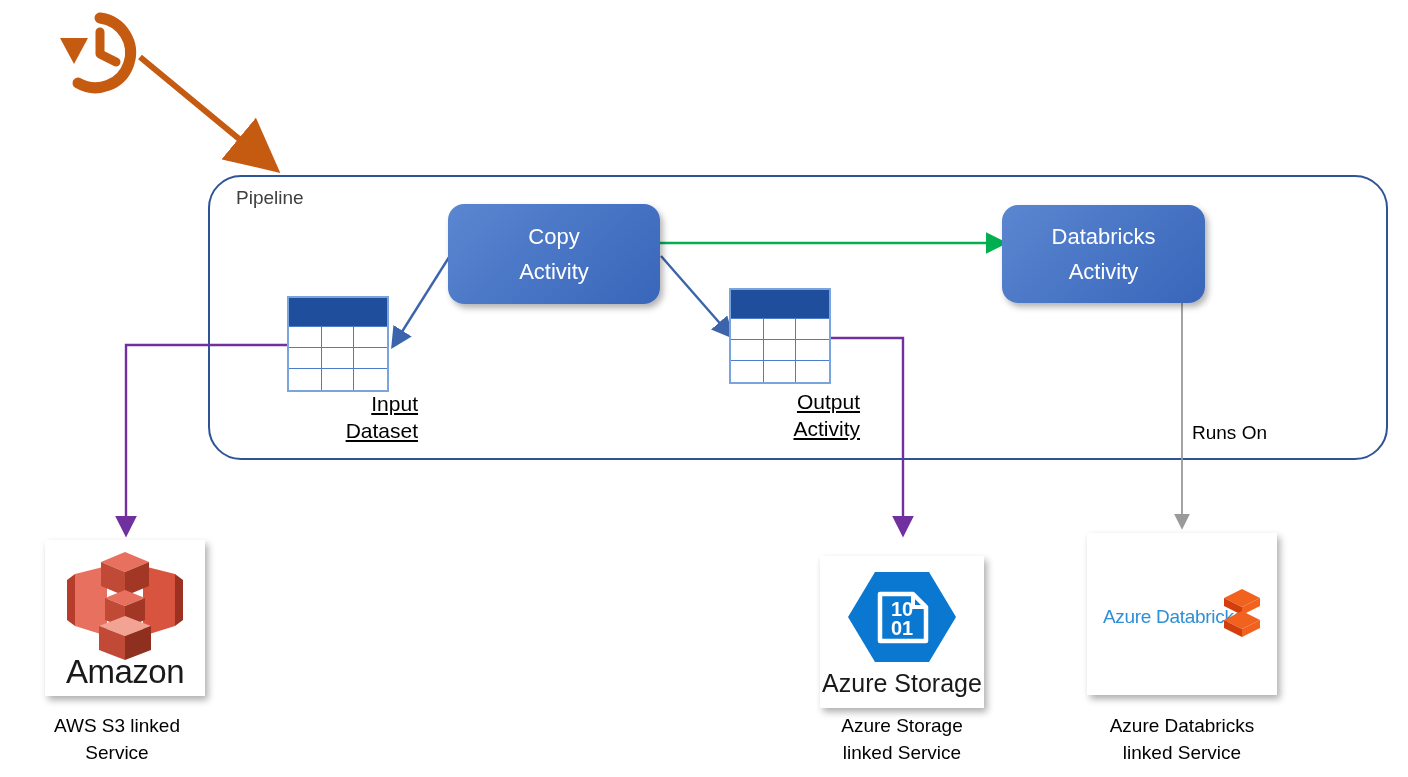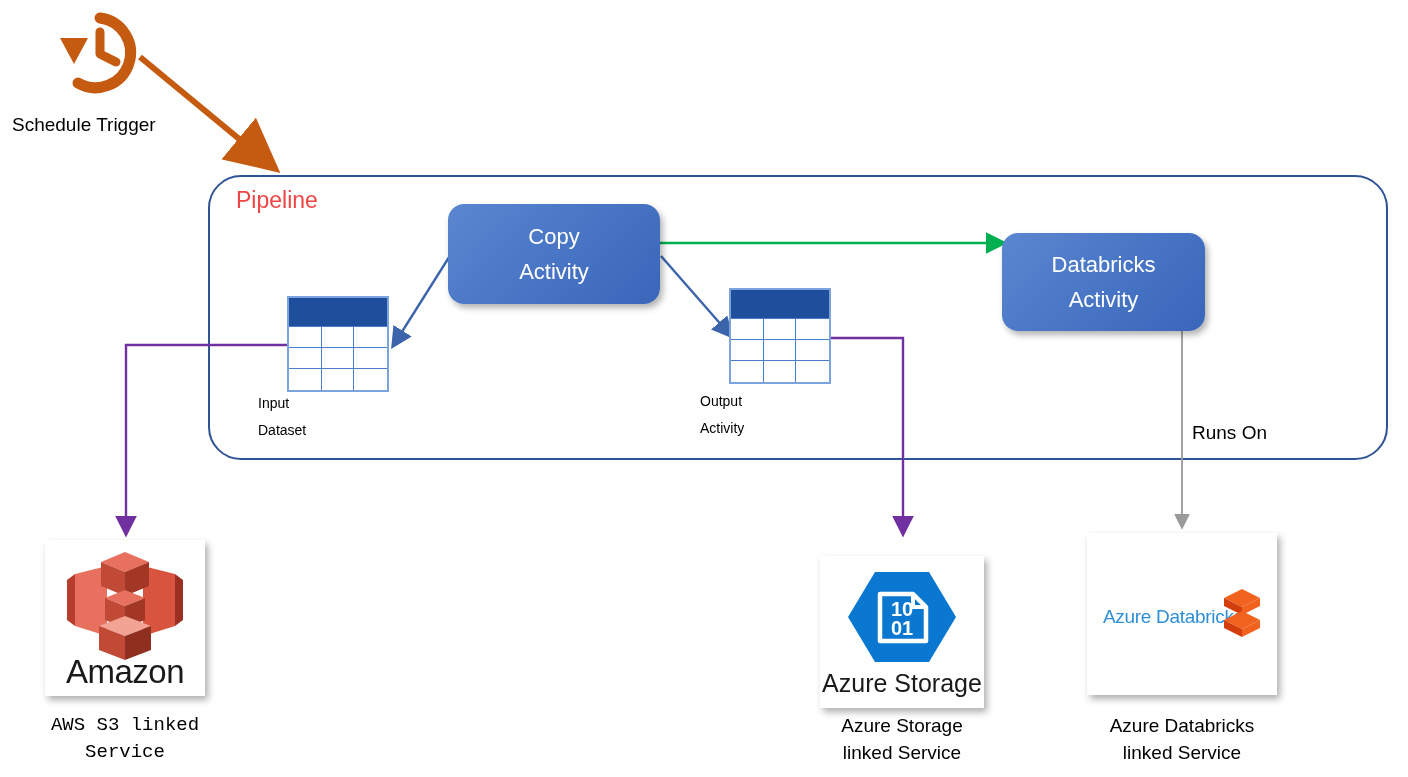--- a/index.html
+++ b/index.html
@@ -61,25 +61,26 @@
   }
   .ds-cell {
     border-right: 1px solid #4a7ec8;
     border-bottom: 1px solid #4a7ec8;
     box-sizing: border-box;
   }
   .ds-cell.c3 { border-right: none; }
   .ds-cell.r3 { border-bottom: none; }
   .ds-label {
     position: absolute;
-    font-size: 14px;
+    font-size: 21px;
     line-height: 27px;
-    text-align: left;
+    text-align: right;
     color: #000;
     white-space: pre-line;
+    text-decoration: underline;
   }
   
   .service-card {
     position: absolute;
     background: #ffffff;
     box-shadow: 3px 4px 7px rgba(0,0,0,0.32);
     overflow: hidden;
   }
   .service-label {
     position: absolute;
@@ -92,22 +93,22 @@
   
   .plain-label {
     position: absolute;
     font-size: 19px;
     color: #000;
     line-height: 26px;
     white-space: pre-line;
   }
   .pipeline-label {
     position: absolute;
-    font-size: 23px;
-    color: #ef4444;
+    font-size: 19px;
+    color: #404040;
   }
   .s3-text {
     position: absolute;
     left: 0;
     right: 0;
     text-align: center;
     font-size: 33px;
     color: #1a1a1a;
     font-family: "Liberation Sans", sans-serif;
     letter-spacing: -0.5px;
@@ -167,30 +168,29 @@
 
     <line x1="1182" y1="303" x2="1182" y2="527" stroke="#9a9a9a" stroke-width="1.8" marker-end="url(#arrow-gray)"></line>
 
     <g transform="translate(54,12)">
       <path d="M46,6 A35,35 0 1 1 24,71" fill="none" stroke="#c55a11" stroke-width="11" stroke-linecap="round"></path>
       <path d="M6,26 L34,26 L20,52 Z" fill="#c55a11"></path>
       <path d="M46,20 L46,42 L62,50" fill="none" stroke="#c55a11" stroke-width="9" stroke-linecap="round" stroke-linejoin="round"></path>
     </g>
   </svg>
 
-  <div class="plain-label" style="left:12px; top:112px; width:230px;">Schedule Trigger</div>
 
   <div class="pipeline-label" style="left:236px; top:187px;">Pipeline</div>
 
   <div class="activity" style="left:448px; top:204px; width:212px; height:100px;">
     <span>Copy
 Activity</span>
   </div>
 
-  <div class="activity" style="left:1002px; top:205px; width:203px; height:98px;margin-top:28px;">
+  <div class="activity" style="left:1002px; top:205px; width:203px; height:98px;">
     <span>Databricks
 Activity</span>
   </div>
 
   <div class="dataset" style="left:287px; top:296px; width:102px; height:96px;">
     <div class="ds-head"></div>
     <div class="ds-body">
       <div class="ds-cell r1 c1"></div>
       <div class="ds-cell r1 c2"></div>
       <div class="ds-cell r1 c3"></div>
@@ -240,21 +240,21 @@
       <path d="M80,46 L100,54 L80,62 L60,54 Z" fill="#e8705e"></path>
       <path d="M60,54 L80,62 L80,84 L60,76 Z" fill="#c14a36"></path>
       <path d="M100,54 L100,76 L80,84 L80,62 Z" fill="#a33725"></path>
 
       <path d="M80,72 L106,82 L80,92 L54,82 Z" fill="#f2a394"></path>
       <path d="M54,82 L80,92 L80,116 L54,106 Z" fill="#c14a36"></path>
       <path d="M106,82 L106,106 L80,116 L80,92 Z" fill="#8f2f1f"></path>
     </svg>
     <div class="s3-text" style="top:113px;">Amazon S3</div>
   </div>
-  <div class="service-label" style="left:25px; top:712px; width:200px;font-family:Liberation Mono, monospace;">AWS S3 linked
+  <div class="service-label" style="left:17px; top:712px; width:200px;">AWS S3 linked
 Service</div>
 
   <div class="service-card" style="left:820px; top:556px; width:164px; height:152px;">
     <svg width="164" height="110" viewBox="0 0 164 110" style="position:absolute; left:0; top:6px;">
       <polygon points="55,10 109,10 136,55 109,100 55,100 28,55" fill="#0a78d1"></polygon>
       <path d="M60,32 L93,32 L106,45 L106,79 L60,79 Z" fill="none" stroke="#ffffff" stroke-width="4.5" stroke-linejoin="round"></path>
       <path d="M93,32 L93,45 L106,45" fill="none" stroke="#ffffff" stroke-width="4"></path>
       <text x="82" y="54" fill="#ffffff" font-size="20" font-weight="bold" text-anchor="middle" font-family="'Liberation Sans', sans-serif">10</text>
       <text x="82" y="73" fill="#ffffff" font-size="20" font-weight="bold" text-anchor="middle" font-family="'Liberation Sans', sans-serif">01</text>
     </svg>

